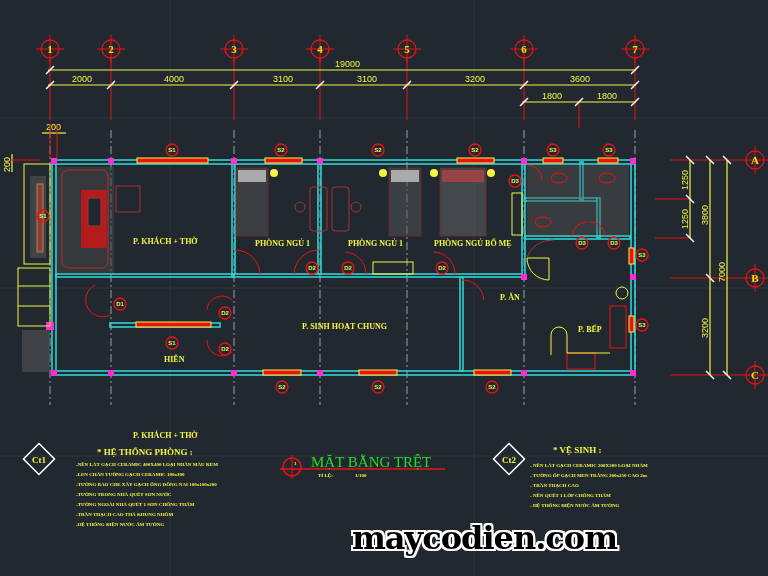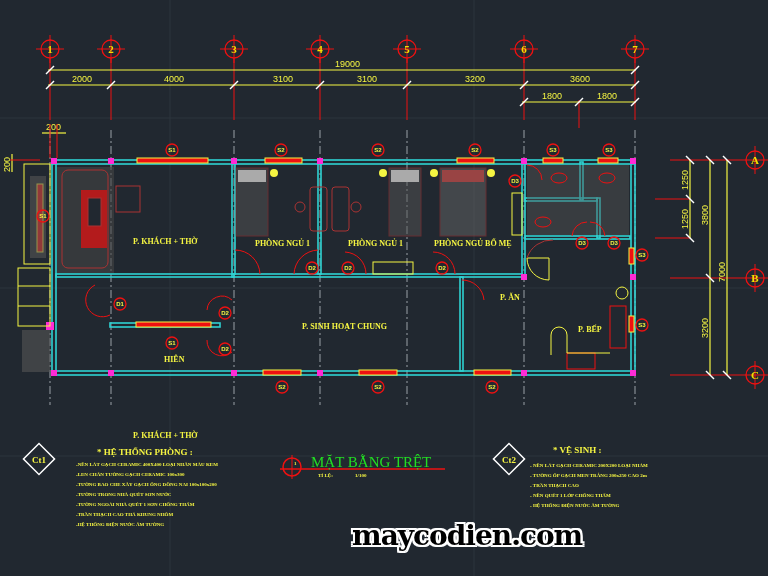--- a/index.html
+++ b/index.html
@@ -6,21 +6,21 @@
   body{width:768px;height:576px;overflow:hidden;position:relative;font-family:"Liberation Sans",sans-serif;}
   #canvas{position:absolute;left:0;top:0;width:768px;height:576px;}
   .dim{fill:#f5f542;font-family:"Liberation Sans",sans-serif;font-size:9px;}
   .axis-label{fill:#f5e000;font-family:"Liberation Serif",serif;font-size:11px;font-weight:bold;}
   .room{fill:#f5f542;font-family:"Liberation Serif",serif;font-size:8px;font-weight:bold;}
   .tag{fill:#f5f542;font-family:"Liberation Sans",sans-serif;font-size:6px;font-weight:bold;}
   .note-title{fill:#f5f542;font-family:"Liberation Serif",serif;font-size:9px;font-weight:bold;}
   .note{fill:#f5f542;font-family:"Liberation Serif",serif;font-size:5px;font-weight:bold;}
   .title{fill:#22dd22;font-family:"Liberation Serif",serif;font-size:15px;}
   .subtitle{fill:#f5f542;font-family:"Liberation Serif",serif;font-size:5px;font-weight:bold;}
-  .watermark{position:absolute;left:352px;top:519px;font-family:"DejaVu Serif",serif;font-weight:bold;font-size:28px;color:#000;letter-spacing:-1px;
+  .watermark{position:absolute;left:352px;top:519px;font-family:"DejaVu Serif",serif;font-weight:bold;font-size:32px;color:#000;letter-spacing:-1px;
     text-shadow:-2px -2px 0 #fff,2px -2px 0 #fff,-2px 2px 0 #fff,2px 2px 0 #fff,0 2px 0 #fff,0 -2px 0 #fff,2px 0 0 #fff,-2px 0 0 #fff;}
   .wall{stroke:#2fd3d3;stroke-width:1.6;fill:none;}
   .win{fill:#e11;stroke:#f5f542;stroke-width:1;}
   .col{fill:#ff2bd6;}
   .grid{stroke:#9aa0a6;stroke-width:1;stroke-dasharray:8 3 2 3;}
   .gridred{stroke:#e11;stroke-width:1;}
   .dline{stroke:#f5f542;stroke-width:1.2;}
   .tick{stroke:#fff;stroke-width:1.5;}
   .bubble{fill:none;stroke:#e11;stroke-width:1.3;}
   .cad-bg-line{stroke:#2c343c;stroke-width:1;}

